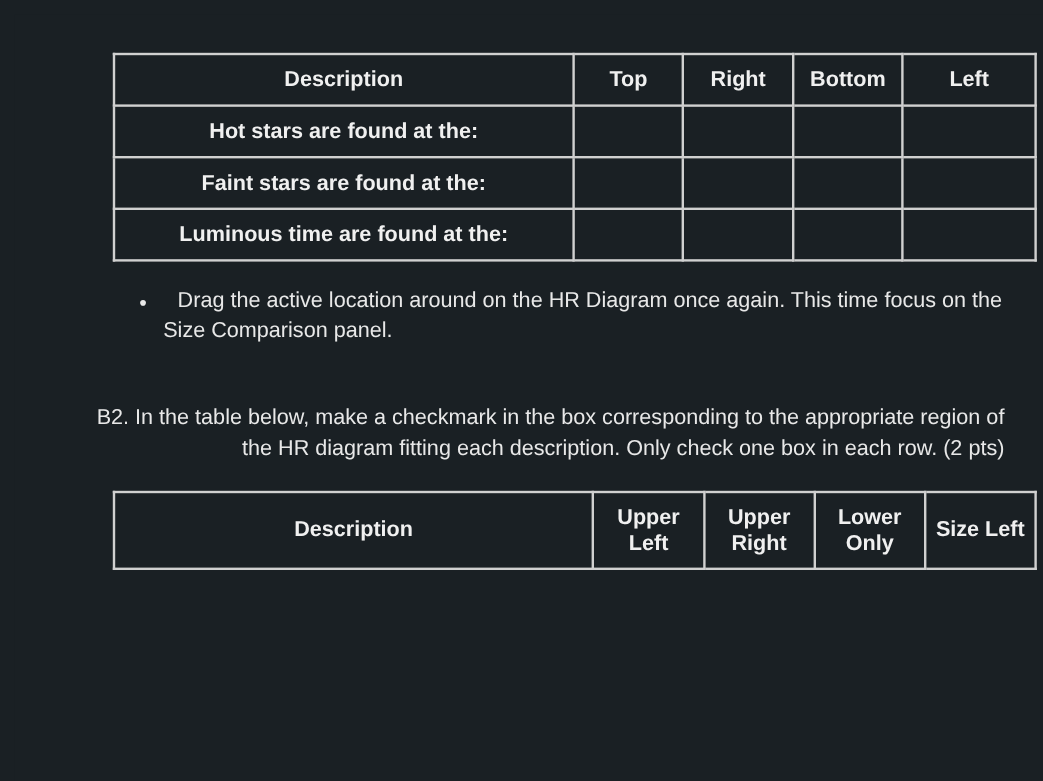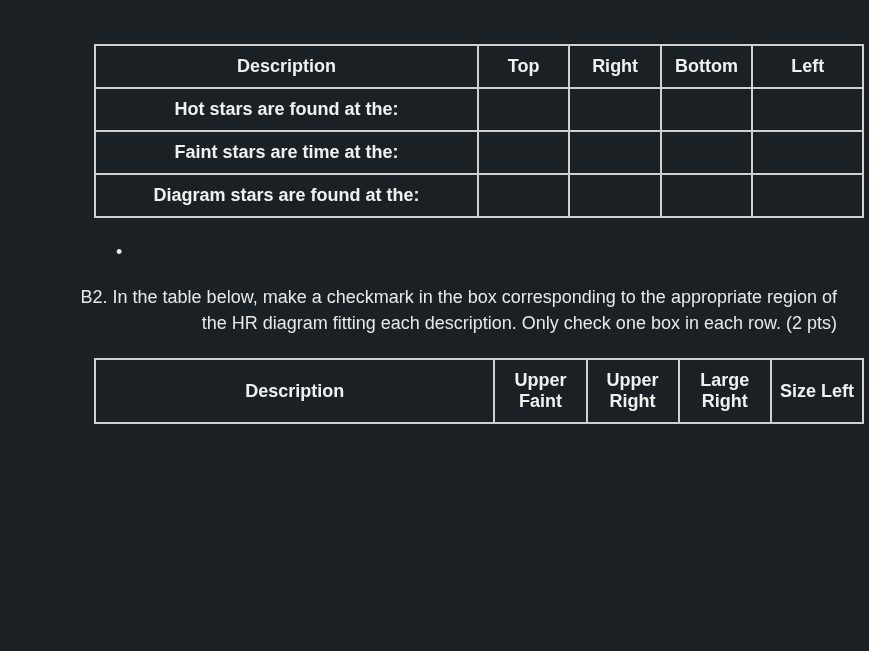--- a/index.html
+++ b/index.html
@@ -66,47 +66,48 @@
       <th class="col-last">Left</th>
     </tr>
     <tr>
       <td>Hot stars are found at the:</td>
       <td></td>
       <td></td>
       <td></td>
       <td></td>
     </tr>
     <tr>
-      <td>Faint stars are time at the:</td>
+      <td>Faint stars are found at the:</td>
       <td></td>
       <td></td>
       <td></td>
       <td></td>
     </tr>
     <tr>
-      <td>Diagram stars are found at the:</td>
+      <td>Luminous time are found at the:</td>
       <td></td>
       <td></td>
       <td></td>
       <td></td>
     </tr>
   </tbody>
     </table>
 
   <div class="bullet-block">
     <span class="bullet-dot">•</span>
+    <span>Drag the active location around on the HR Diagram once again. This time focus on the Size Comparison panel.</span>
   </div>
 
   <div class="q-text">B2. In the table below, make a checkmark in the box corresponding to the appropriate region of the HR diagram fitting each description. Only check one box in each row. (2 pts)</div>
 
   <table class="t2">
     <tbody>
         <tr>
       <th class="col-desc">Description</th>
-      <th class="col-cell">Upper Faint</th>
+      <th class="col-cell">Upper Left</th>
       <th class="col-cell">Upper Right</th>
-      <th class="col-cell">Large Right</th>
+      <th class="col-cell">Lower Only</th>
       <th class="col-cell">Size Left</th>
     </tr>
   </tbody>
     </table>
 
 </div>
 
 </body></html>

